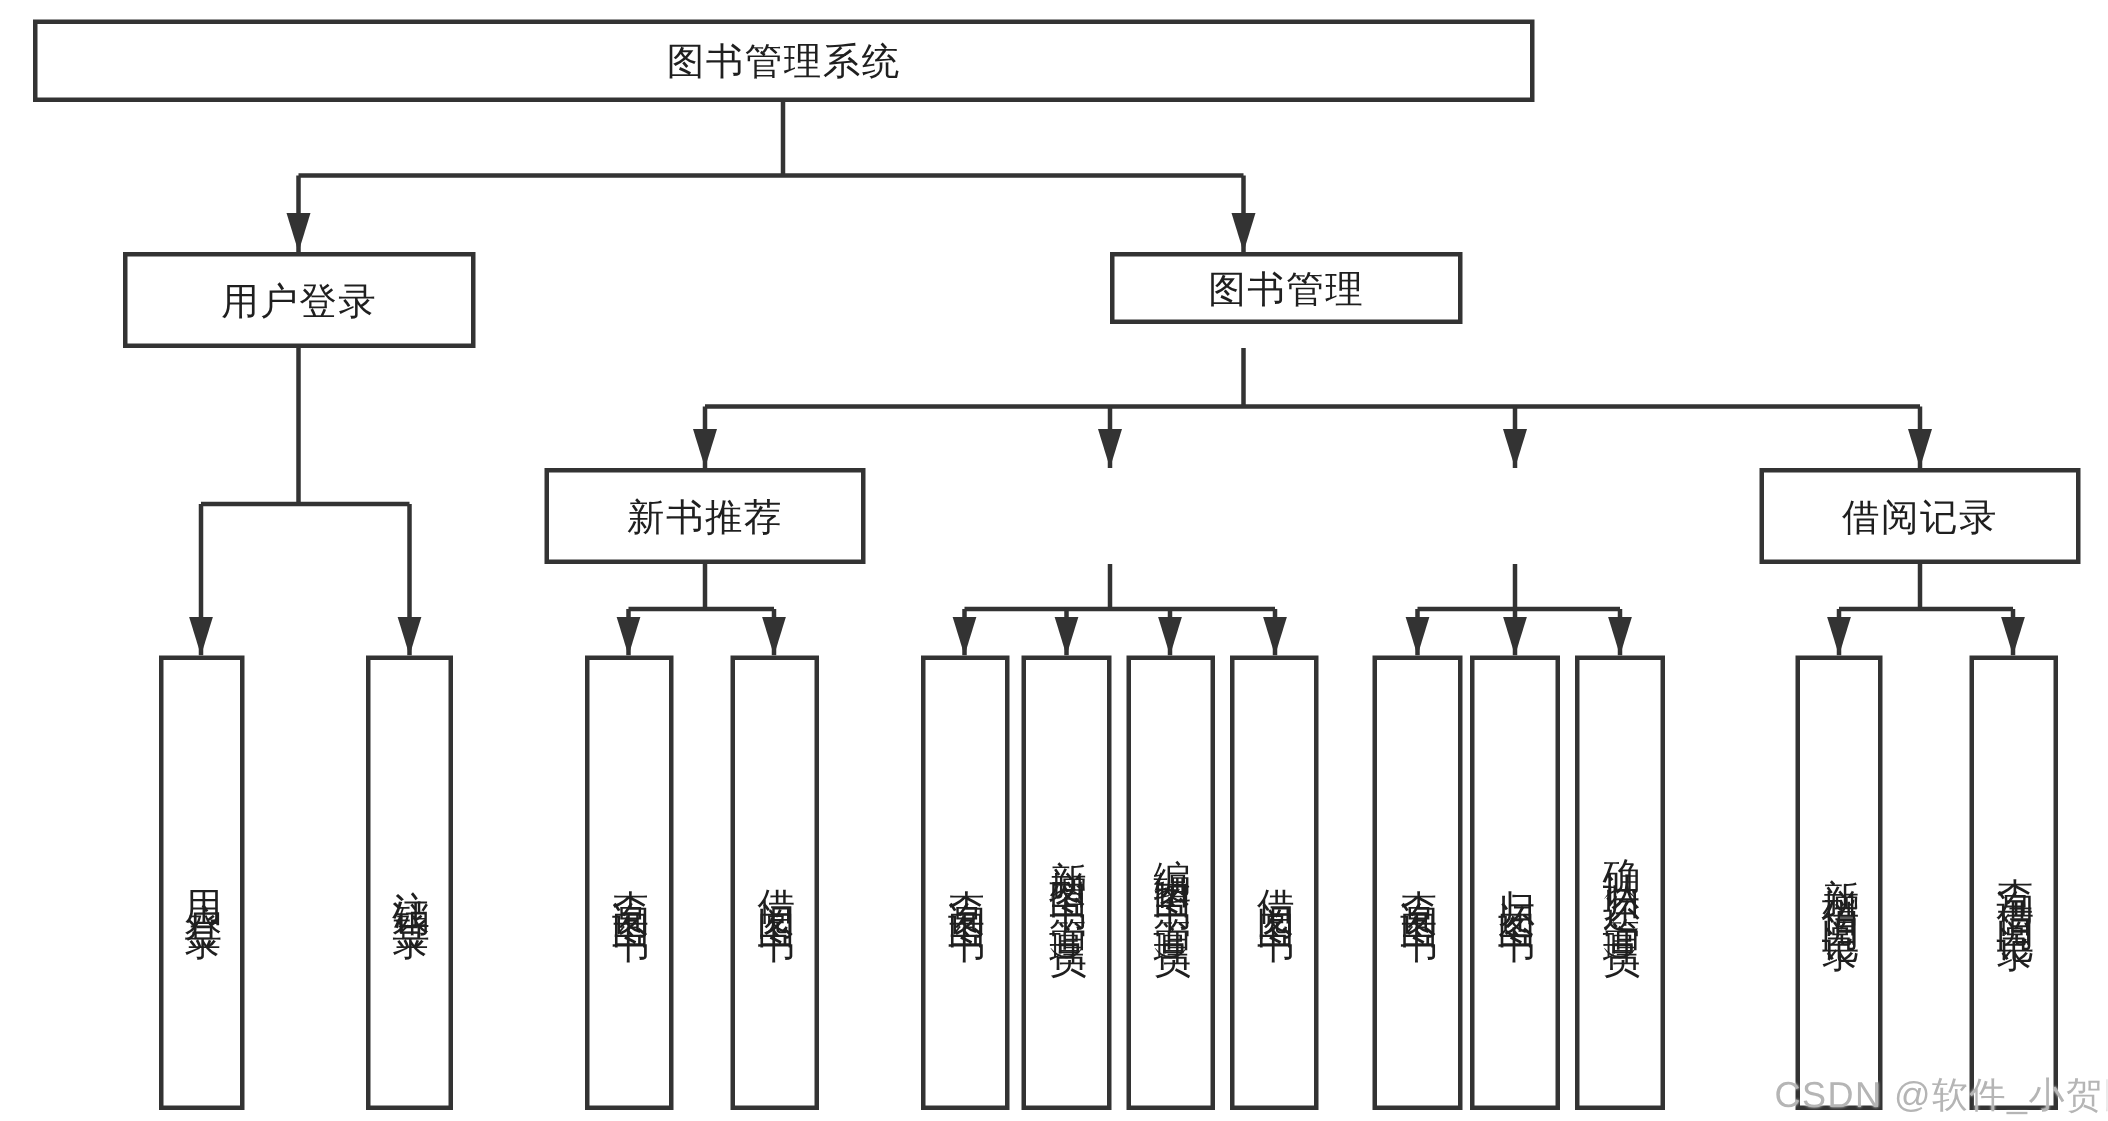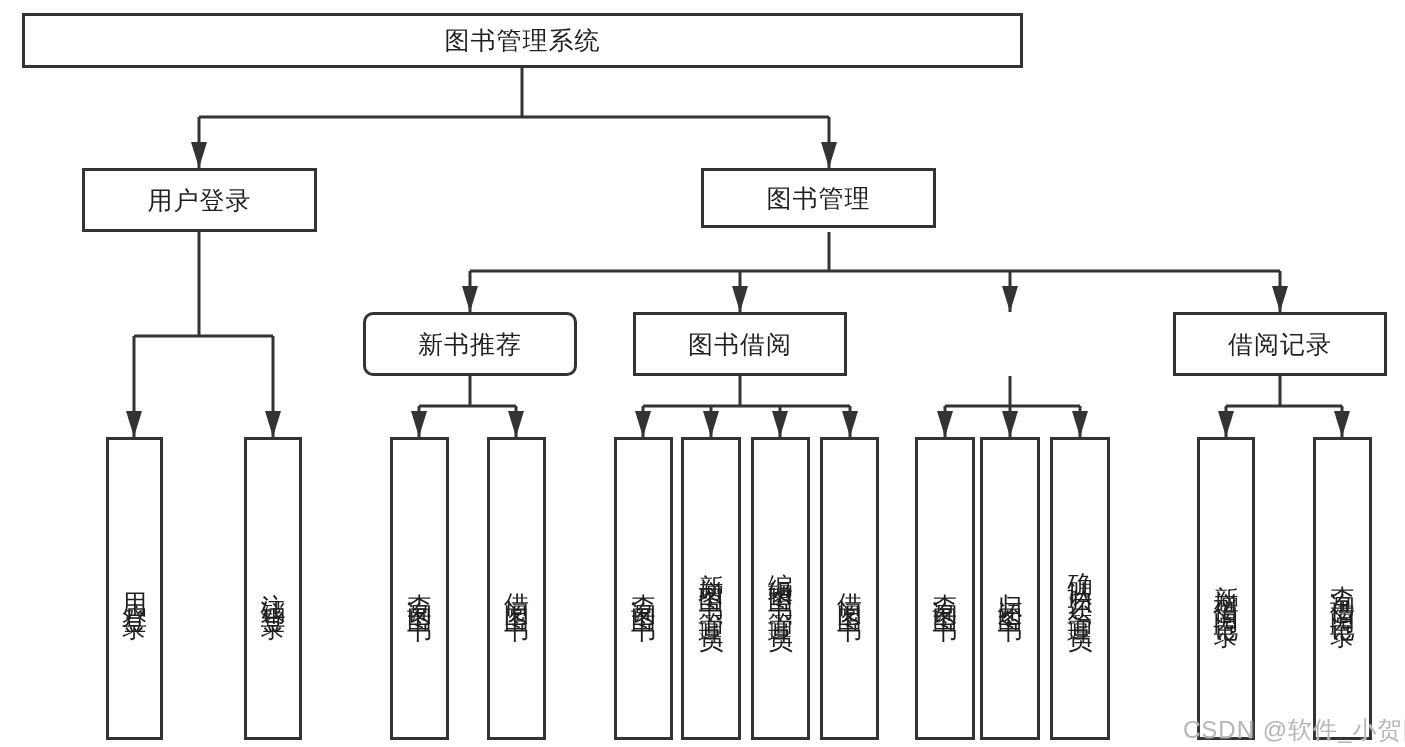--- a/index.html
+++ b/index.html
@@ -106,24 +106,23 @@
 
     <path class="cline" d="M1280 376 V406"></path>
     <path class="cline" d="M1226 406 H1342"></path>
     <line class="cline" x1="1226" y1="406" x2="1226" y2="437" marker-end="url(#ah)"></line>
     <line class="cline" x1="1342" y1="406" x2="1342" y2="437" marker-end="url(#ah)"></line>
   </svg>
 
   <div class="box" style="left:22px;top:13px;width:1001px;height:55px;">图书管理系统</div>
 
   <div class="box" style="left:82px;top:168px;width:235px;height:64px;">用户登录</div>
-  <div class="box" style="left:701px;top:168px;width:235px;height:60px;">图书管理</div>
+  <div class="box" style="left:740px;top:168px;width:235px;height:48px;">图书管理</div>
 
-  <div class="box" style="left:363px;top:312px;width:214px;height:64px;border-radius:10px;">新书推荐</div>
-  <div class="box" style="left:633px;top:312px;width:214px;height:64px;">图书借阅</div>
+  <div class="box" style="left:363px;top:312px;width:214px;height:64px;">新书推荐</div>
   <div class="box" style="left:1173px;top:312px;width:214px;height:64px;">借阅记录</div>
 
   <div class="box vbox" style="left:106px;top:437px;width:57px;height:303px;">
     <span class="vtext">用户登录</span>
   </div>
   <div class="box vbox" style="left:244px;top:437px;width:58px;height:303px;">
     <span class="vtext">注销登录</span>
   </div>
 
   <div class="box vbox" style="left:390px;top:437px;width:59px;height:303px;">

